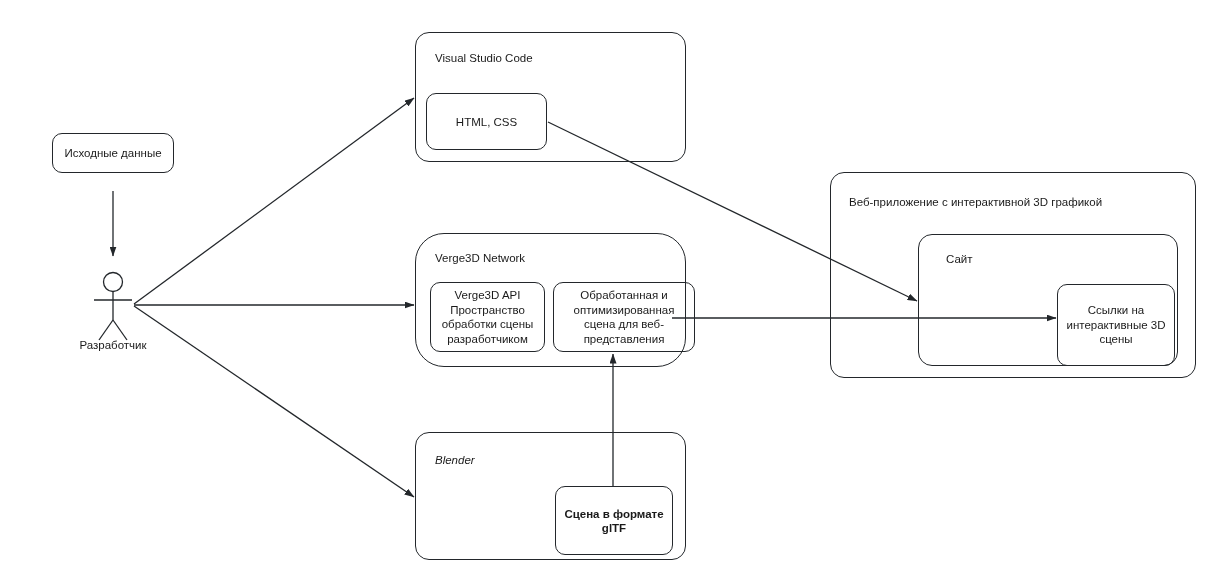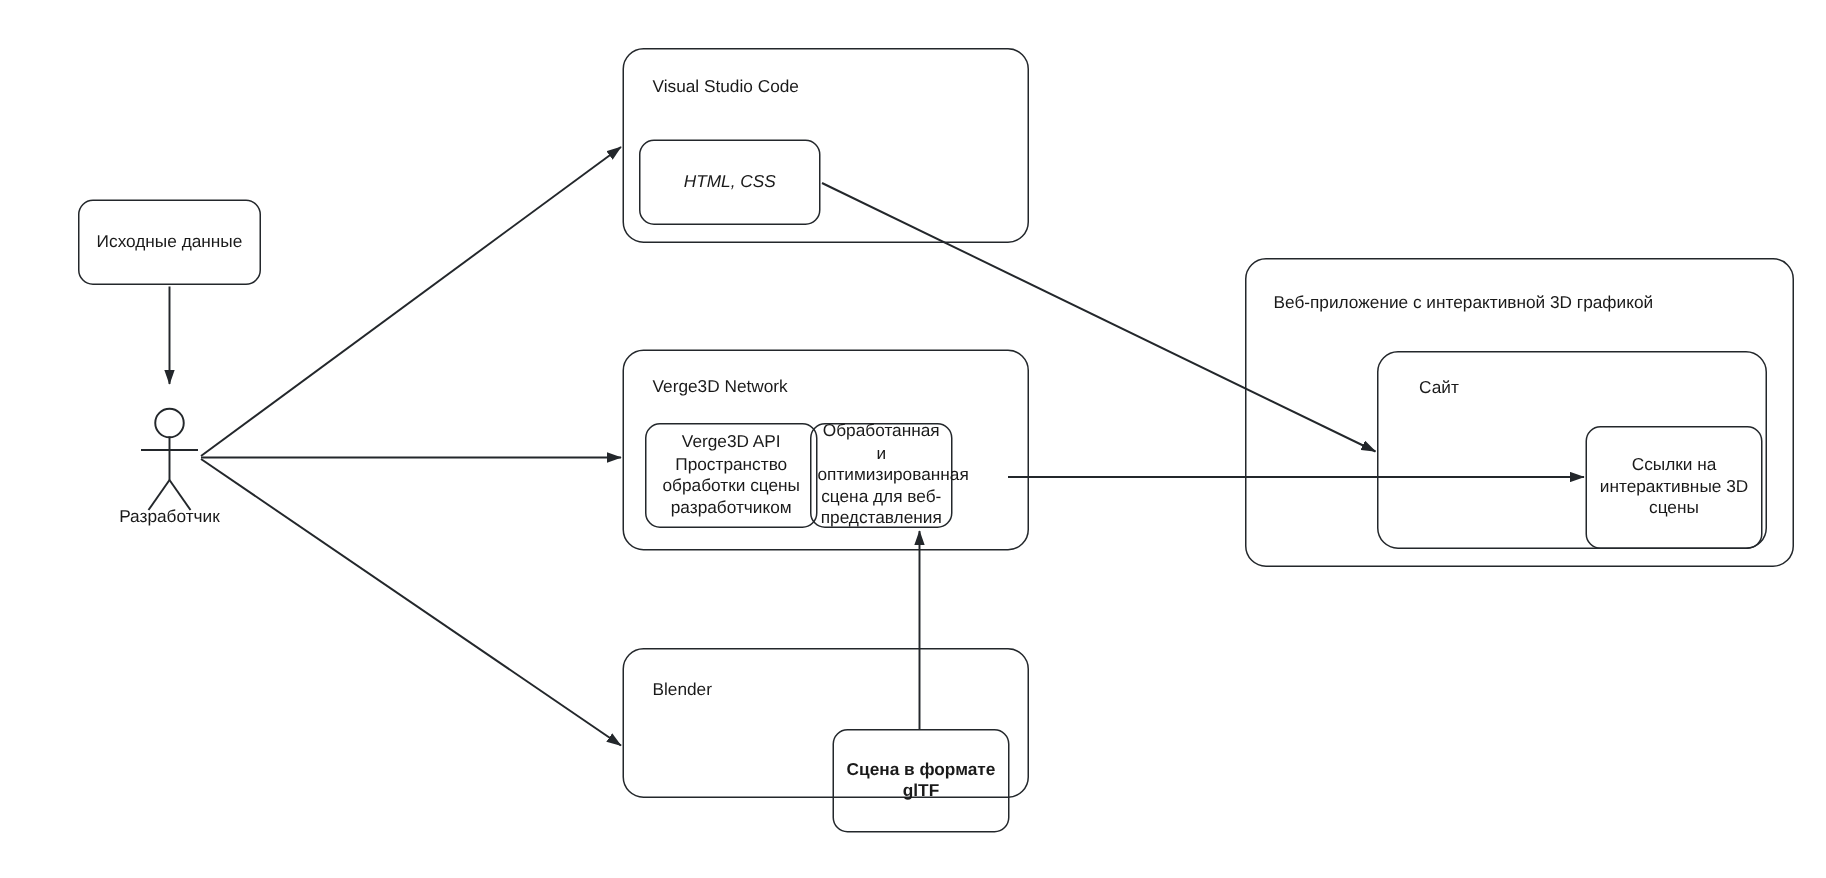--- a/index.html
+++ b/index.html
@@ -95,54 +95,54 @@
 
     <g>
       <circle cx="113" cy="282" r="9.5" fill="none" stroke="#23272b" stroke-width="1.3"></circle>
       <line x1="113" y1="291" x2="113" y2="320" stroke="#23272b" stroke-width="1.3"></line>
       <line x1="94" y1="300" x2="132" y2="300" stroke="#23272b" stroke-width="1.3"></line>
       <line x1="113" y1="320" x2="99" y2="340" stroke="#23272b" stroke-width="1.3"></line>
       <line x1="113" y1="320" x2="127" y2="340" stroke="#23272b" stroke-width="1.3"></line>
     </g>
   </svg>
 
-  <div class="node" style="left:52px; top:133px; width:122px; height:57px;padding-left:44px;">
+  <div class="node" style="left:52px; top:133px; width:122px; height:40px;padding-left:44px;">
     <div class="leaf-label">Исходные данные</div>
   </div>
 
   <div class="actor-caption" style="left:58px; top:338px; width:110px;">Разработчик</div>
 
   <div class="node container-node" style="left:415px; top:32px; width:271px; height:130px;">
     <div class="container-title" style="left:19px; top:18px;">Visual Studio Code</div>
   </div>
-  <div class="node" style="left:426px; top:93px; width:121px; height:57px;font-style:italic;">
+  <div class="node" style="left:426px; top:93px; width:121px; height:57px;">
     <div class="leaf-label">HTML, CSS</div>
   </div>
 
-  <div class="node container-node" style="left:415px; top:233px; width:271px; height:134px;">
+  <div class="node container-node" style="left:415px; top:233px; width:271px; height:134px;border-radius:29px;">
     <div class="container-title" style="left:19px; top:17px;">Verge3D Network</div>
   </div>
   <div class="node" style="left:430px; top:282px; width:115px; height:70px;">
     <div class="leaf-label">
       <span>Verge3D API</span><br>
       <span>Пространство</span><br>
       <span>обработки сцены</span><br>
       <span>разработчиком</span>
     </div>
   </div>
-  <div class="node" style="left:540px; top:282px; width:95px; height:70px;">
+  <div class="node" style="left:553px; top:282px; width:142px; height:70px;">
     <div class="leaf-label">
       <span>Обработанная и</span><br>
       <span>оптимизированная</span><br>
       <span>сцена для веб-</span><br>
       <span>представления</span>
     </div>
   </div>
 
-  <div class="node container-node" style="left:415px; top:432px; width:271px; height:100px;">
+  <div class="node container-node" style="left:415px; top:432px; width:271px; height:128px;font-style:italic;">
     <div class="container-title" style="left:19px; top:20px;">Blender</div>
   </div>
   <div class="node" style="left:555px; top:486px; width:118px; height:69px;font-weight:bold;">
     <div class="leaf-label">
       <span>Сцена в формате</span><br>
       <span>glTF</span>
     </div>
   </div>
 
   <div class="node container-node" style="left:830px; top:172px; width:366px; height:206px;">

